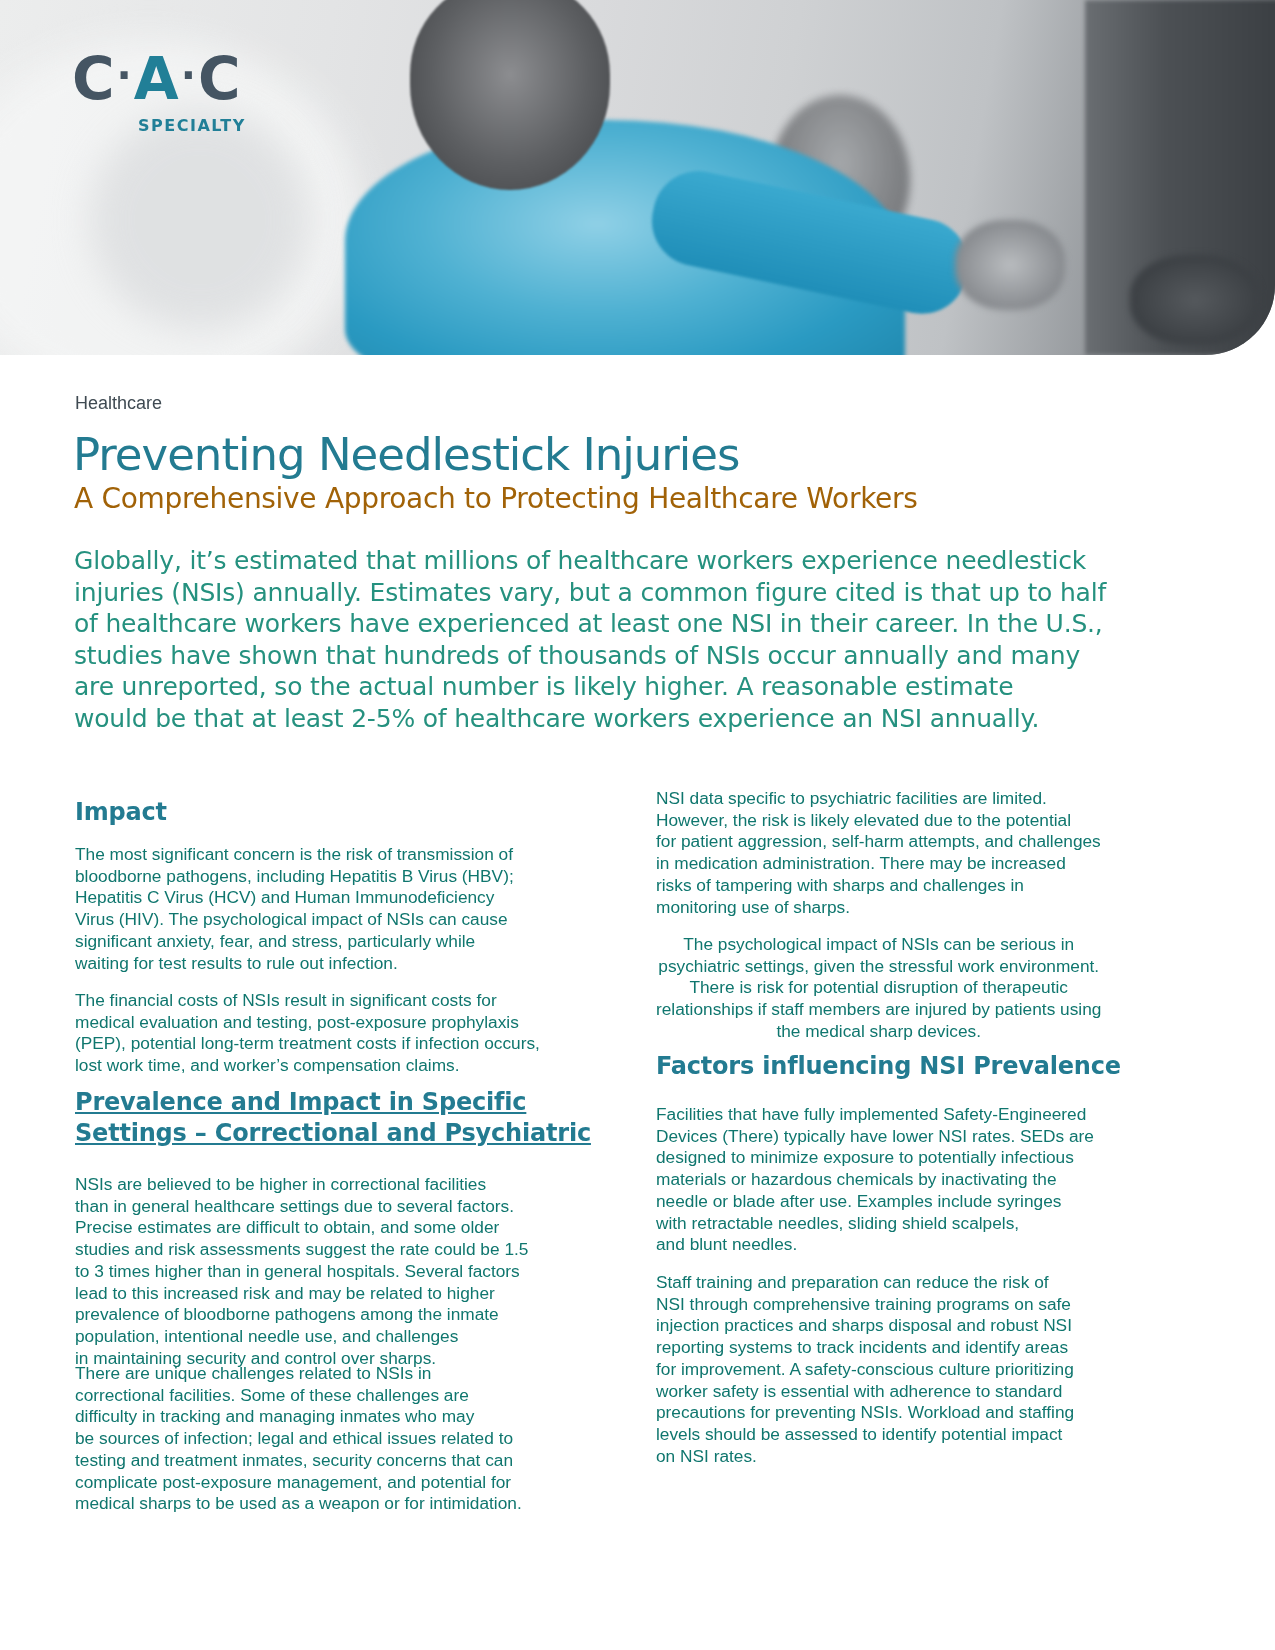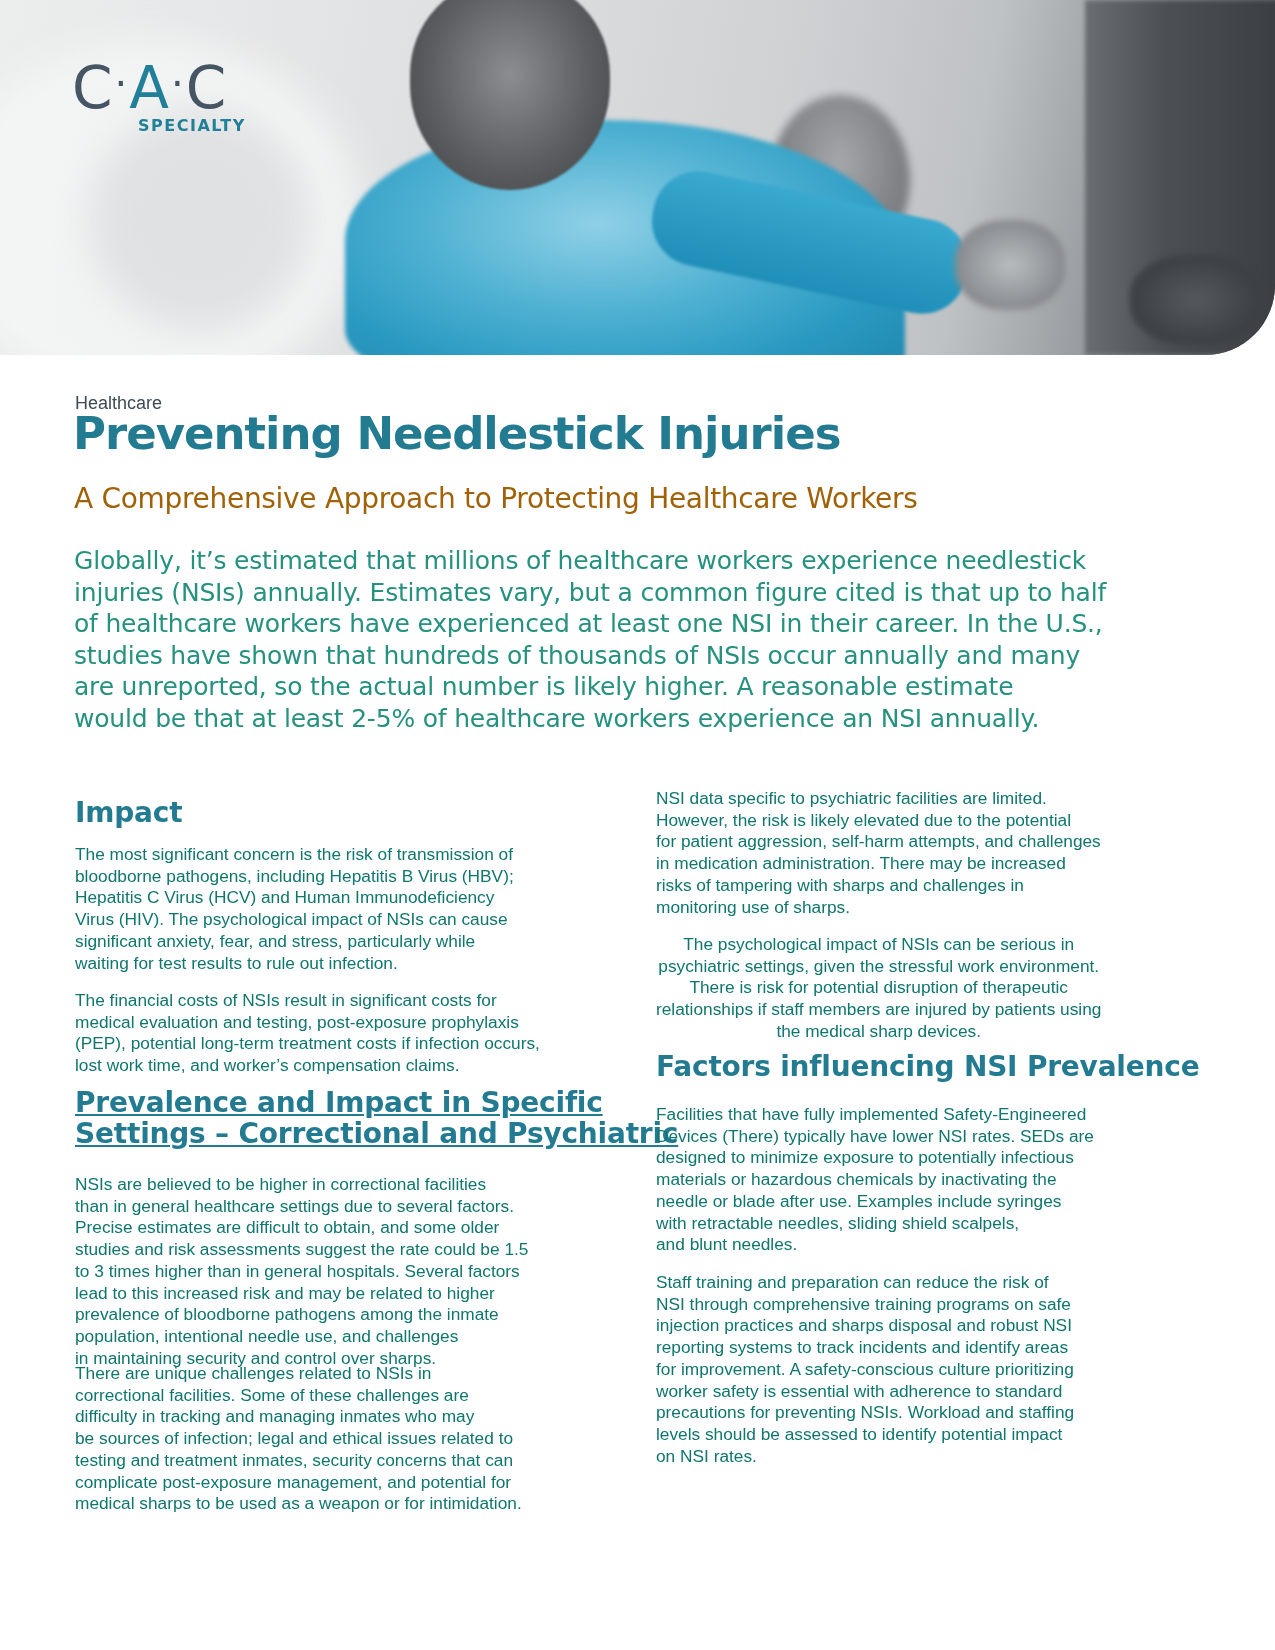--- a/index.html
+++ b/index.html
@@ -46,39 +46,39 @@
     filter: blur(2px);
   }
   .hero .hand2 {
     position: absolute; left: 1130px; top: 255px; width: 130px; height: 90px;
     background: radial-gradient(ellipse, #55595d 0%, #3c4044 70%);
     border-radius: 45%; filter: blur(3px);
   }
 
   
   .logo { position: absolute; left: 72px; top: 46px; width: 210px; }
-  .logo-mark { font-family: "DejaVu Sans", sans-serif; font-weight: normal; font-size: 58px; letter-spacing: 1px; line-height: 58px; color: #455563; white-space: nowrap; margin-top: 9px; }
+  .logo-mark { font-family: "DejaVu Sans", sans-serif; font-weight: bold; font-size: 58px; letter-spacing: 1px; line-height: 58px; color: #455563; white-space: nowrap; }
   .logo-mark .dot { font-size: 40px; vertical-align: 10px; margin: 0 1px; color: #455563; }
   .logo-mark .a { color: #217f97; }
   .logo-sub { position: absolute; left: 66px; top: 70px; font-family: "DejaVu Sans", sans-serif; font-weight: bold; font-size: 16px; letter-spacing: 1.5px; color: #217f97; }
 
   
   .eyebrow { position: absolute; left: 75px; top: 393px; font-size: 18px; color: #3f4a52; }
-  .title { position: absolute; left: 73px; top: 407px; font-family: "DejaVu Sans", sans-serif; font-weight: bold; font-size: 45px; letter-spacing: -1px; color: #237b91; margin: 0; white-space: nowrap; }
+  .title { position: absolute; left: 73px; top: 428px; font-family: "DejaVu Sans", sans-serif; font-weight: normal; font-size: 45px; letter-spacing: -1px; color: #237b91; margin: 0; white-space: nowrap; }
   .subtitle { position: absolute; left: 74px; top: 482px; font-family: "DejaVu Sans", sans-serif; font-size: 28px; letter-spacing: -0.3px; color: #a16207; white-space: nowrap; }
 
   
   .intro { position: absolute; left: 74px; top: 545px; width: 1080px; margin: 0; }
   .intro .line { display: block; font-family: "DejaVu Sans", sans-serif; font-size: 25px; line-height: 31.5px; color: #25917f; white-space: nowrap; letter-spacing: -0.2px; }
 
   
   .col { position: absolute; width: 520px; }
   .col-left { left: 75px; top: 798px; }
   .col-right { left: 656px; top: 798px; }
-  .section-heading { font-family: "DejaVu Sans", sans-serif; font-weight: bold; font-size: 28px; line-height: 31px; color: #237b91; margin: 0; white-space: nowrap; letter-spacing: -0.2px; }
+  .section-heading { font-family: "DejaVu Sans", sans-serif; font-weight: bold; font-size: 24px; line-height: 31px; color: #237b91; margin: 0; white-space: nowrap; letter-spacing: -0.2px; }
   .para { margin: 0; }
   .para .line { display: block; font-family: Liberation Sans, sans-serif; font-size: 17.3px; line-height: 21.7px; color: #0f766e; white-space: nowrap; }
 
   .abs { position: absolute; }
 </style>
 </head>
 <body>
 
 <div class="hero">
   <div class="blob b1"></div>

